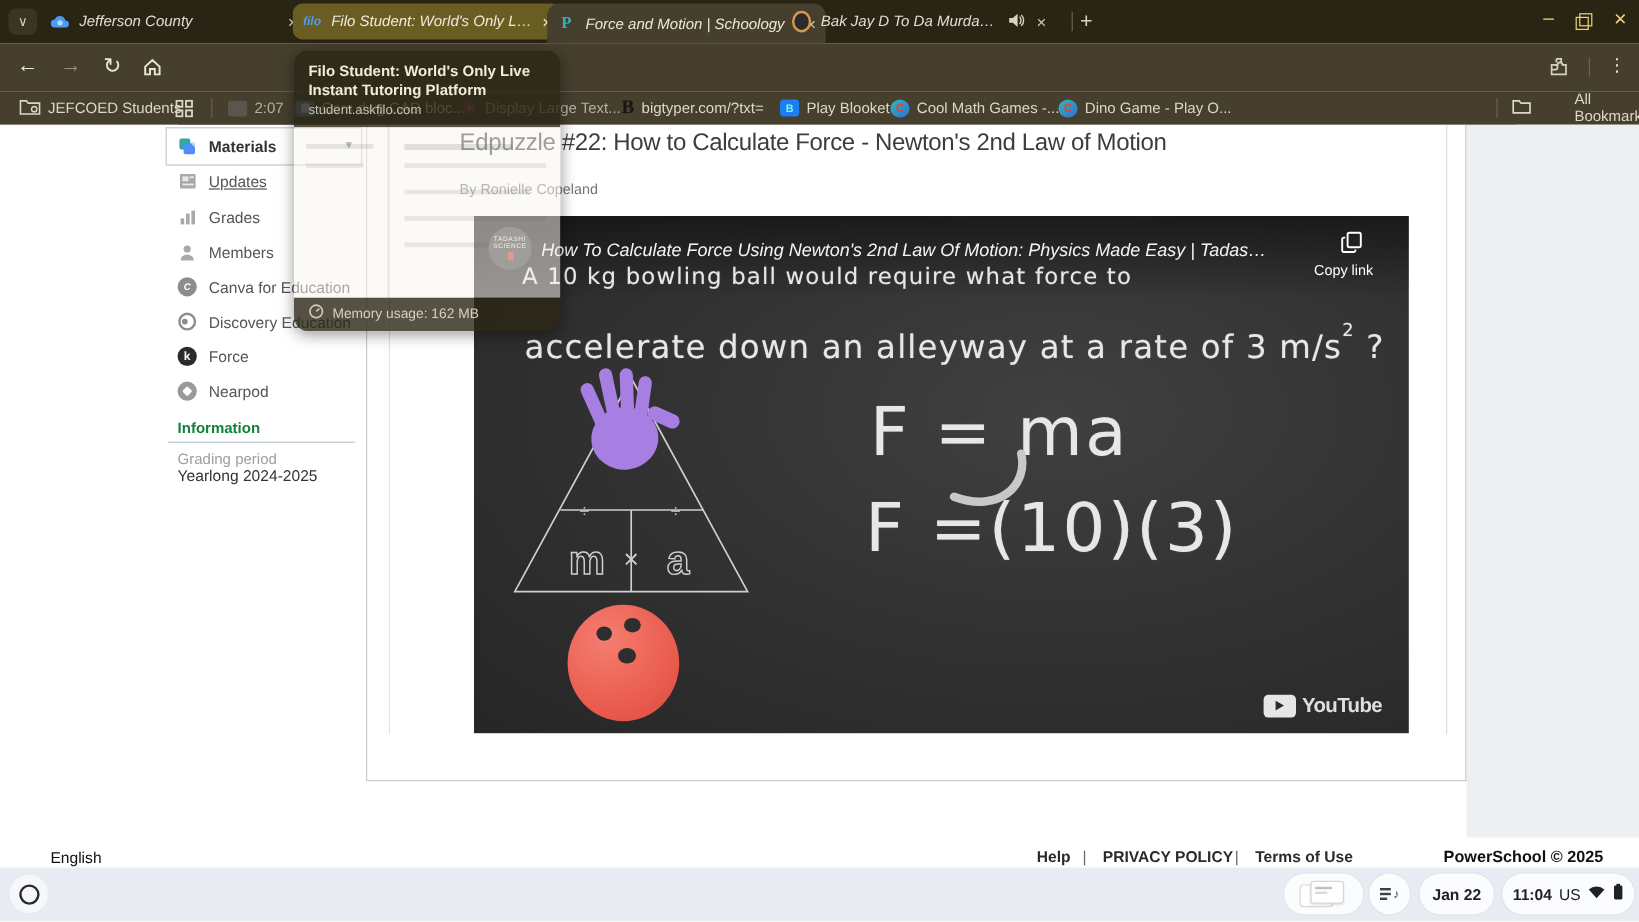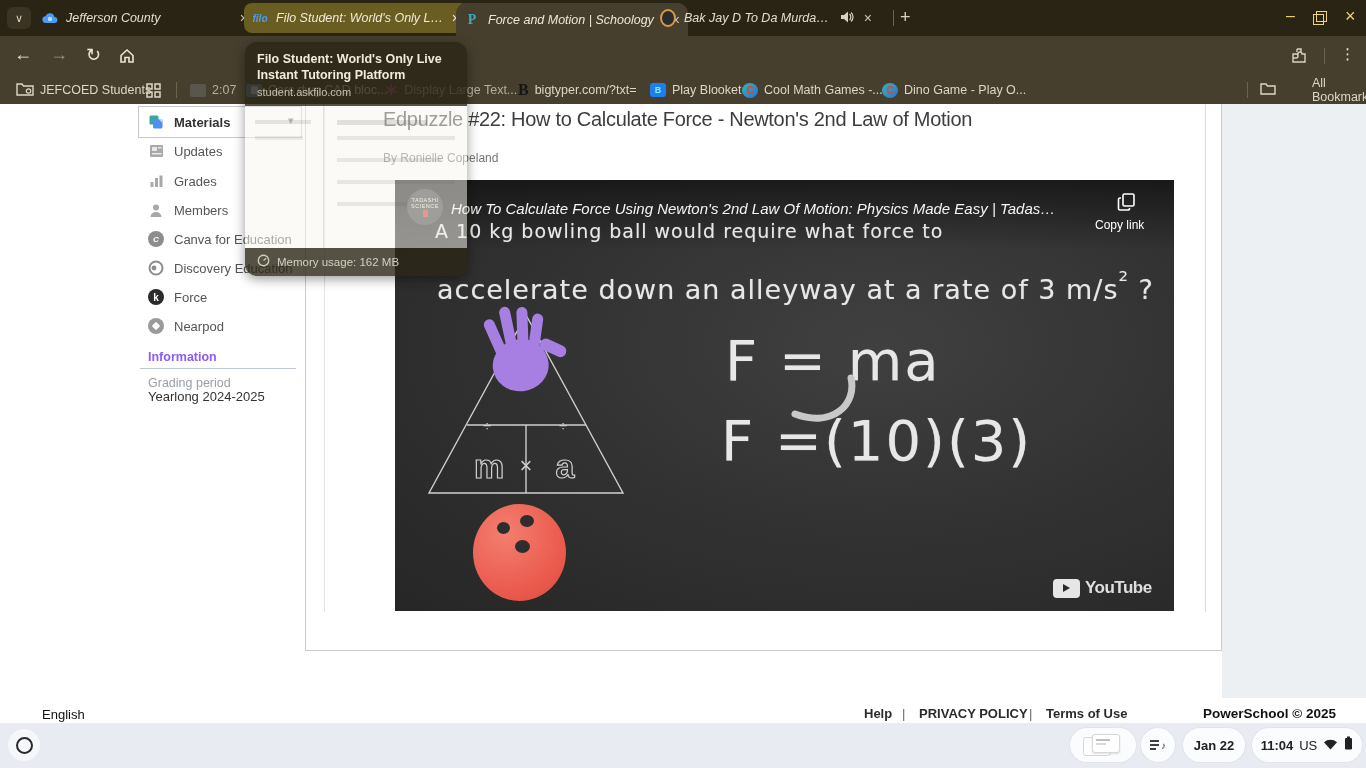--- a/index.html
+++ b/index.html
@@ -221,21 +221,21 @@
         <svg width="16" height="16" viewBox="0 0 16 16">
             <rect x="1.5" y="1.5" width="9" height="9" rx="1.5" fill="#35a79c"></rect>
             <rect x="5" y="5" width="9.5" height="9.5" rx="1.5" fill="#4f8ef7"></rect>
             <path d="M10.5 5 h4 v4 z" fill="#bcd7ff"></path>
           </svg>
       </span>
       <span>Materials</span>
     </div>
     <span class="abs" style="left:288px;top:10px;color:#777;font-size:11px;">▾</span>
 
-    <div class="abs flex srow" style="left:148px;top:33px;width:150px;">
+    <div class="abs flex srow" style="left:148px;top:33px;width:150px;text-decoration:underline;">
       <span class="sic">
         <svg width="15" height="14" viewBox="0 0 15 14">
             <rect x="1" y="1" width="13" height="12" rx="1" fill="#a9a9a9"></rect>
             <rect x="3" y="3" width="5" height="4" fill="#e9e9e9"></rect>
             <rect x="9" y="3" width="3.5" height="1.5" fill="#e9e9e9"></rect>
             <rect x="3" y="9" width="9.5" height="1.5" fill="#e9e9e9"></rect>
           </svg>
       </span>
       <span>Updates</span>
     </div>
@@ -283,21 +283,21 @@
       <span>Force</span>
     </div>
 
     <div class="abs flex srow" style="left:148px;top:208px;width:150px;">
       <span class="sic" style="width:16px;height:16px;background:#9a9a9a;border-radius:50%;">
         <span style="width:6px;height:6px;background:#fff;transform:rotate(45deg);display:block;margin:auto;border-radius:1px;"></span>
       </span>
       <span>Nearpod</span>
     </div>
 
-    <div class="abs" style="left:148px;top:246px;font-size:12.5px;font-weight:bold;color:#8b5cf6;">Information</div>
+    <div class="abs" style="left:148px;top:246px;font-size:12.5px;font-weight:bold;color:#15803d;">Information</div>
     <div class="abs" style="left:140px;top:264px;width:156px;height:1px;background:#bcc8d4;"></div>
     <div class="abs" style="left:148px;top:272px;font-size:12.5px;color:#98a0a6;">Grading period</div>
     <div class="abs" style="left:148px;top:285px;font-size:13px;color:#333;">Yearlong 2024-2025</div>
 
     <div class="abs pgtitle" style="left:383px;top:4px;width:810px;">Edpuzzle #22: How to Calculate Force - Newton's 2nd Law of Motion</div>
     <div class="abs byline" style="left:383px;top:47px;">By Ronielle Copeland</div>
 
     <div class="abs video" style="left:375px;top:76px;width:779px;height:431px;margin-left:20px;">
       <div class="abs vhead" style="left:0;top:0;width:779px;height:70px;"></div>
 

